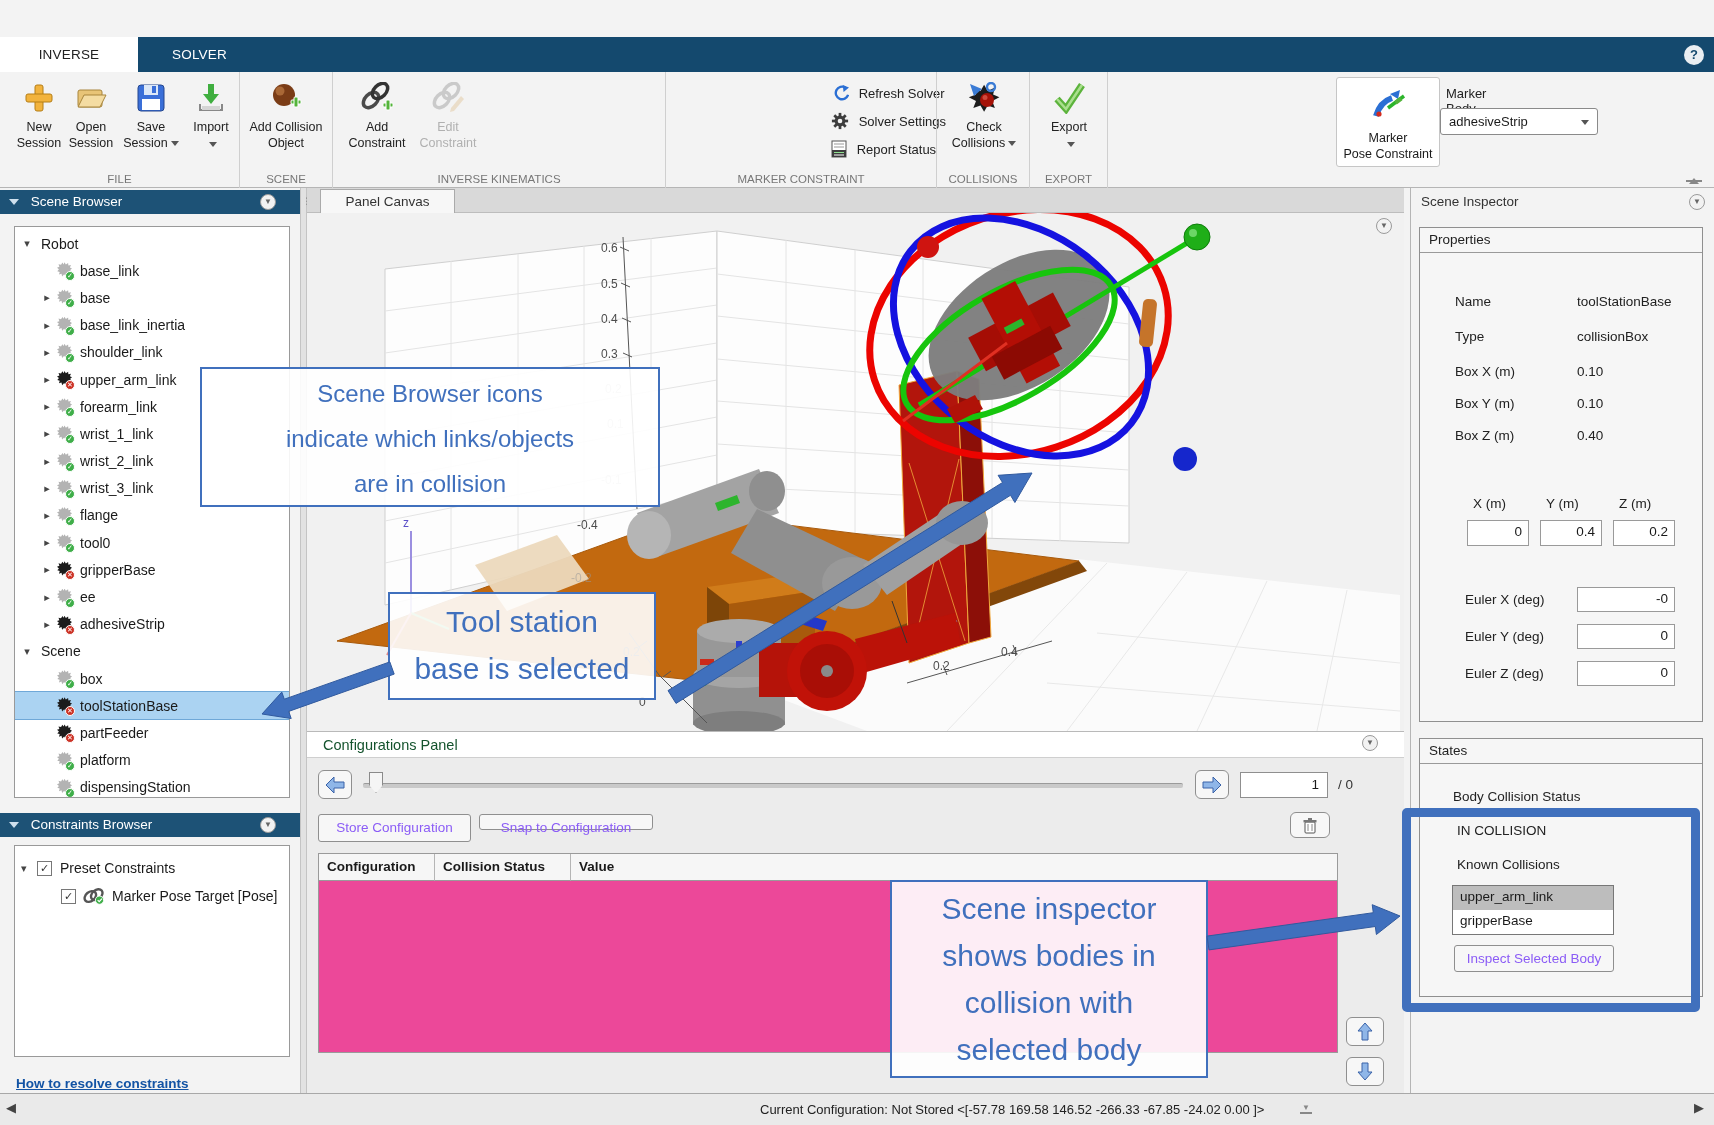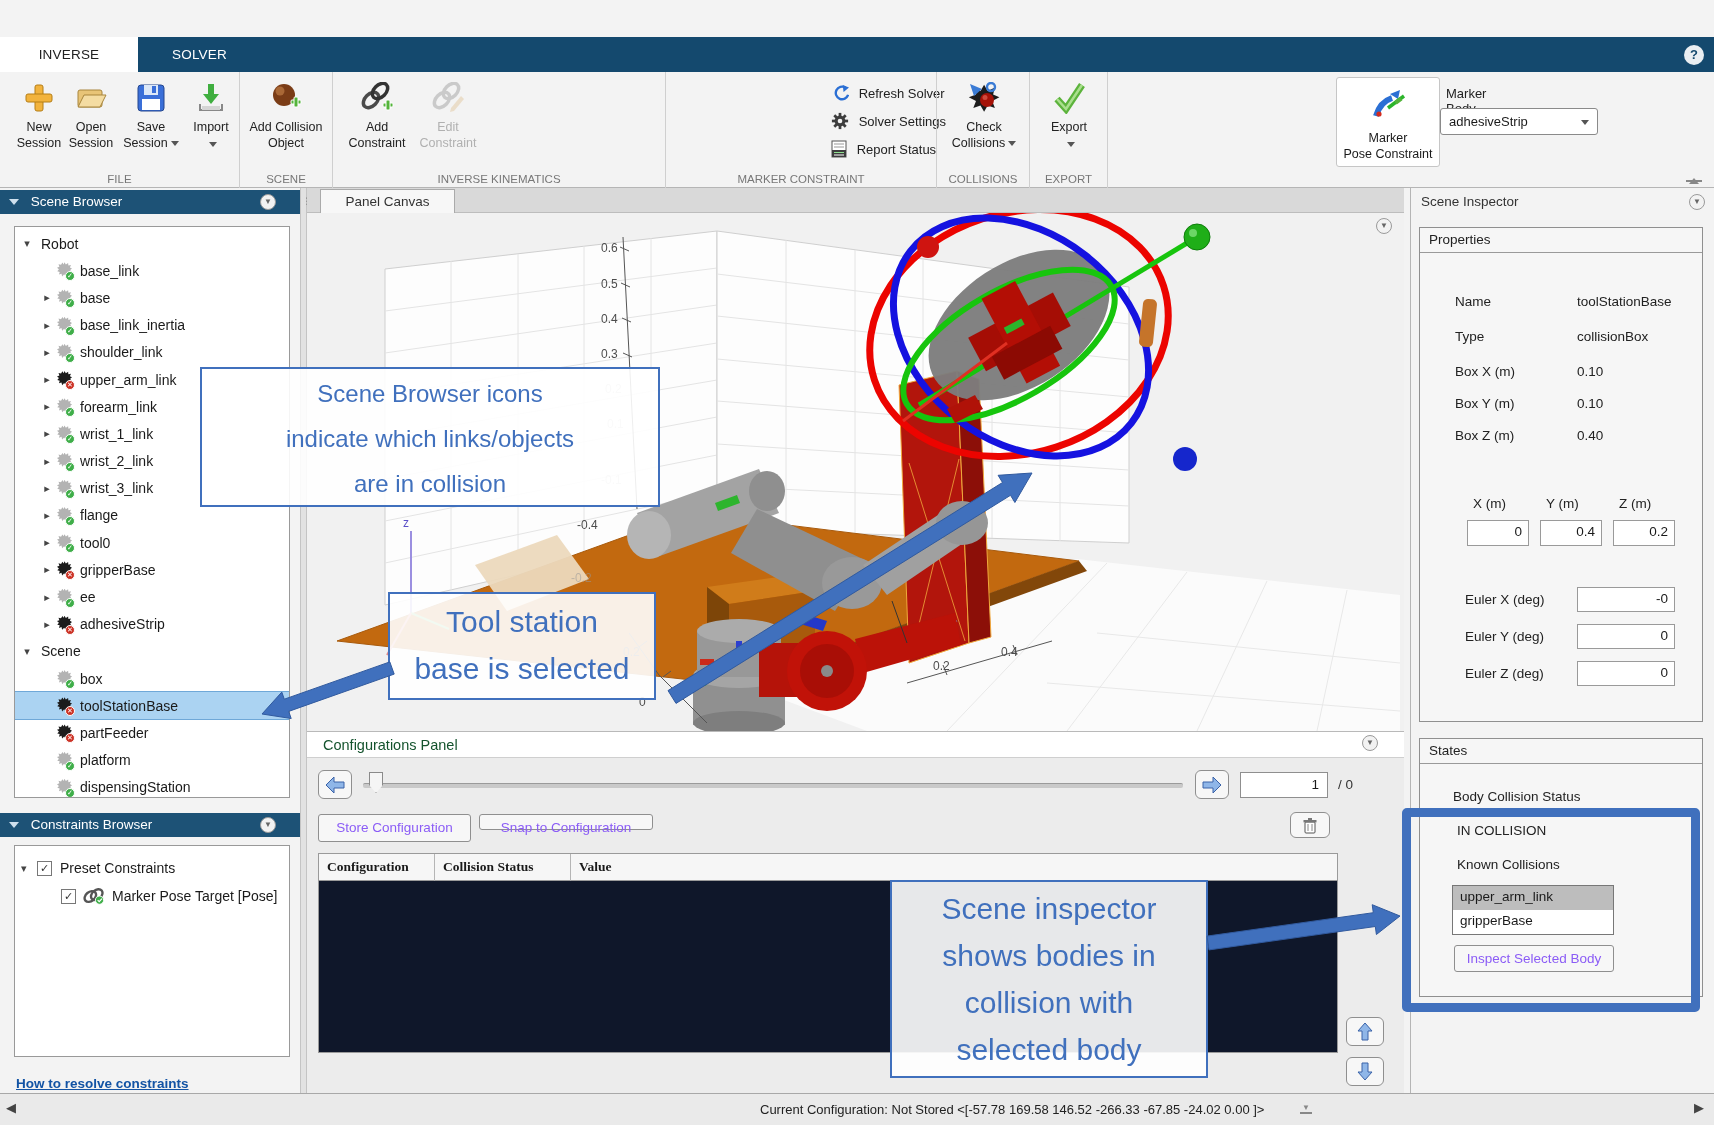--- a/index.html
+++ b/index.html
@@ -93,21 +93,21 @@
   #config-title { left:16px; top:5px; font-size:14.5px; color:#14532d; }
   .sqbtn { background:#f7f7f7; border:1px solid #8f8f8f; border-radius:6px; text-align:center; }
   #slider-track { left:56px; top:51px; width:820px; height:5px; background:#c9c9c9; border-top:1px solid #9a9a9a; border-radius:2px; }
   #slider-thumb { left:62px; top:40px; width:14px; height:21px; background:#f5f5f5; border:1px solid #8a8a8a;
                   clip-path:polygon(0 0,100% 0,100% 62%,50% 100%,0 62%); }
   .pushbtn { background:#f7f7f7; border:1px solid #8f8f8f; border-radius:3px; font-size:13.5px; color:#8b5cf6;
              text-align:center; line-height:26px; }
   #config-index { left:933px; top:40px; width:88px; height:26px; background:#fff; border:1px solid #8f8f8f;
                   text-align:right; padding:4px 8px 0 0; font-size:13.5px; }
   #config-total { left:1031px; top:45px; font-size:13.5px; color:#333; }
-  #config-table { left:11px; top:121px; width:1020px; height:200px; background:#0f172a; border:1px solid #9a9a9a;font-family:Liberation Serif, serif; }
+  #config-table { left:11px; top:121px; width:1020px; height:200px; background:#ec4899; border:1px solid #9a9a9a; }
   .th { position:absolute; top:0; height:27px; border-right:1px solid #b5b5b5; background:#f6f6f6; font-size:13.5px;
         font-weight:bold; line-height:26px; padding-left:8px; border-bottom:1px solid #9a9a9a; }
 
   
   #right-panel { left:1410px; top:188px; width:304px; height:905px; background:#f3f3f3; border-left:1px solid #b5b5b5; }
   .insp-box { position:absolute; left:8px; width:284px; background:#f6f6f6; border:1px solid #8f8f8f; }
   .insp-box .bhead { height:25px; border-bottom:1px solid #9a9a9a; font-size:13.5px; line-height:24px; padding-left:9px; color:#222; }
   .prow-l { position:absolute; left:35px; font-size:13.5px; color:#222; }
   .prow-v { position:absolute; left:157px; font-size:13.5px; color:#222; }
   .numbox { position:absolute; background:#fff; border:1px solid #9a9a9a; font-size:13.5px; text-align:right;

